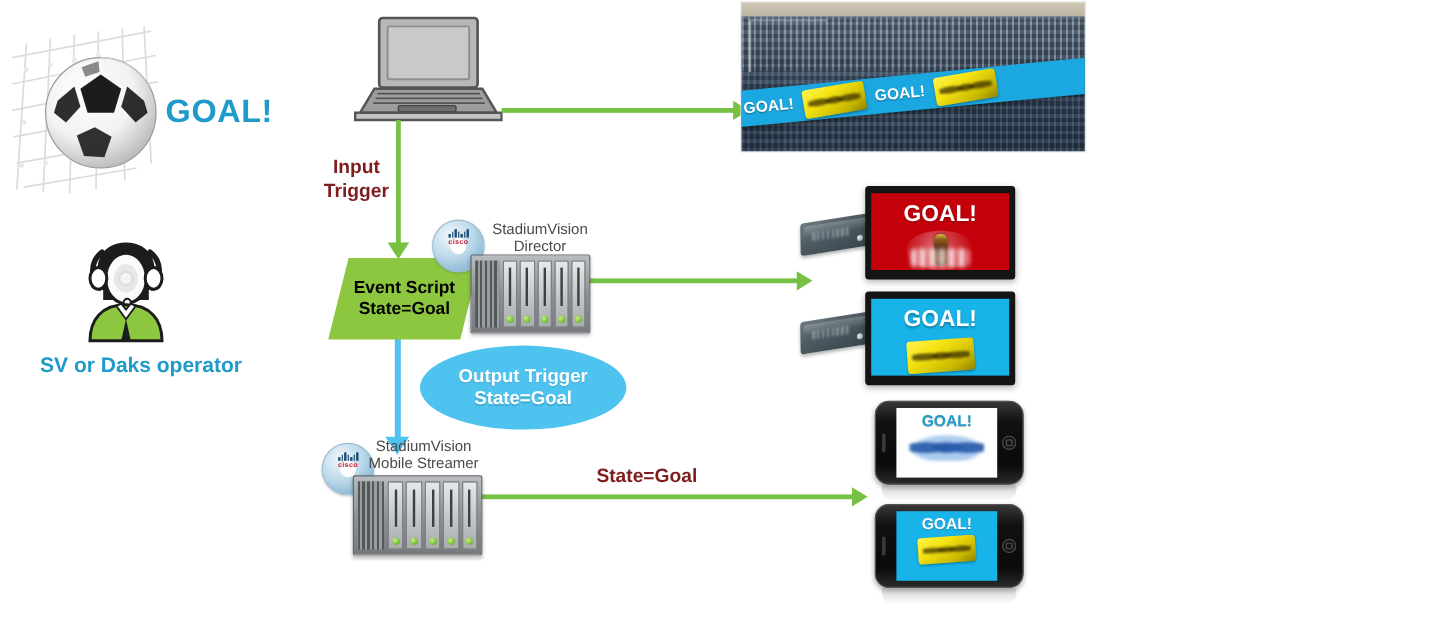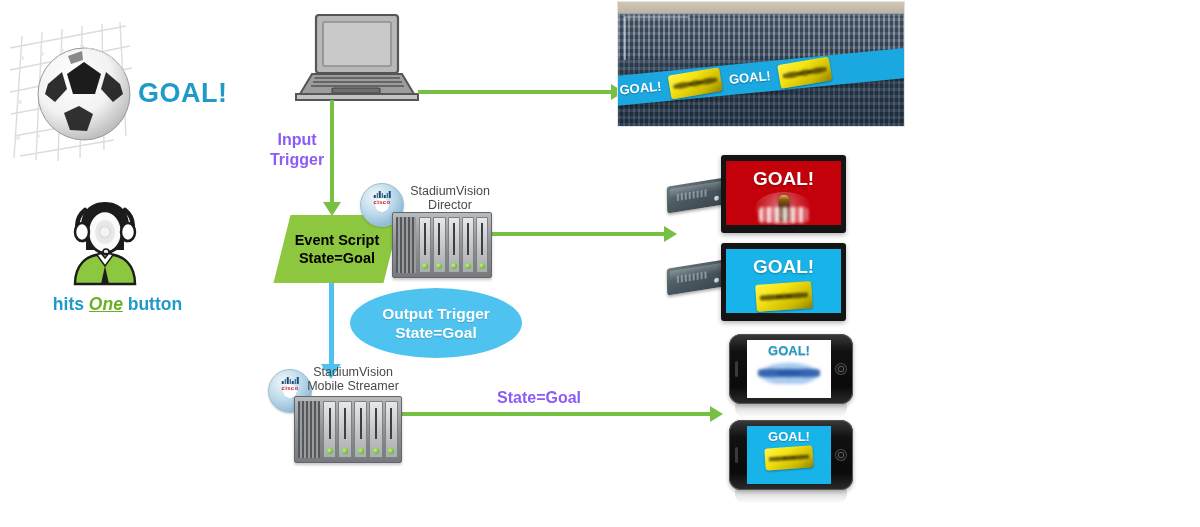--- a/index.html
+++ b/index.html
@@ -68,21 +68,21 @@
   .cyan-head-d {
     position: absolute;
     width: 0; height: 0;
     border-left: 10px solid transparent;
     border-right: 10px solid transparent;
     border-top: 15px solid #4ec3f0;
   }
 
   .conn-label {
     position: absolute;
-    color: #8b5cf6;
+    color: #7f1d1d;
     font-weight: bold;
     font-size: 16px;
     line-height: 20px;
     white-space: pre-line;
   }
 
   
   #event-script {
     left: 282px; top: 215px; width: 110px; height: 68px;
     background: #8dc63f;
@@ -428,21 +428,21 @@
       <ellipse cx="65" cy="36" rx="7" ry="9" fill="#ffffff" stroke="#1c1c1c" stroke-width="2.5"></ellipse>
       <path d="M60 44 C56 54 48 56 44 56" stroke="#1c1c1c" stroke-width="2.2" fill="none"></path>
       <circle cx="43" cy="56" r="3" fill="#f0f0f0" stroke="#1c1c1c" stroke-width="1.6"></circle>
       <path d="M42 58 C22 58 12 70 12 88 L72 88 C72 70 62 58 42 58 Z" fill="#8dc63f" stroke="#1c1c1c" stroke-width="2.5"></path>
       <path d="M34 59 L42 70 L50 59 L46 57 L42 62 L38 57 Z" fill="#ffffff" stroke="#1c1c1c" stroke-width="1.5"></path>
       <path d="M42 70 L38 88 L46 88 Z" fill="#1c1c1c"></path>
     </svg>
   </div>
 
   <div class="abs" id="operator-caption">
-    <div><span>hits </span><span class="one-word">One</span><span> button</span></div>
+    <div>SV or Daks operator</div>
   </div>
 
   <div class="abs" id="laptop">
     <svg width="125" height="92" viewBox="0 0 125 92">
       <rect x="22" y="3" width="82" height="58" rx="3" fill="#b8b8b8" stroke="#555" stroke-width="2.2"></rect>
       <rect x="29" y="10" width="68" height="44" rx="1.5" fill="#c9c9c9" stroke="#8d8d8d" stroke-width="1.6"></rect>
       <path d="M18 62 L108 62 L120 82 L6 82 Z" fill="#9d9d9d" stroke="#555" stroke-width="2"></path>
       <g stroke="#555" stroke-width="1.4" fill="none">
         <path d="M20.5 66 L106 66"></path>
           <path d="M19 70 L108 70"></path>

